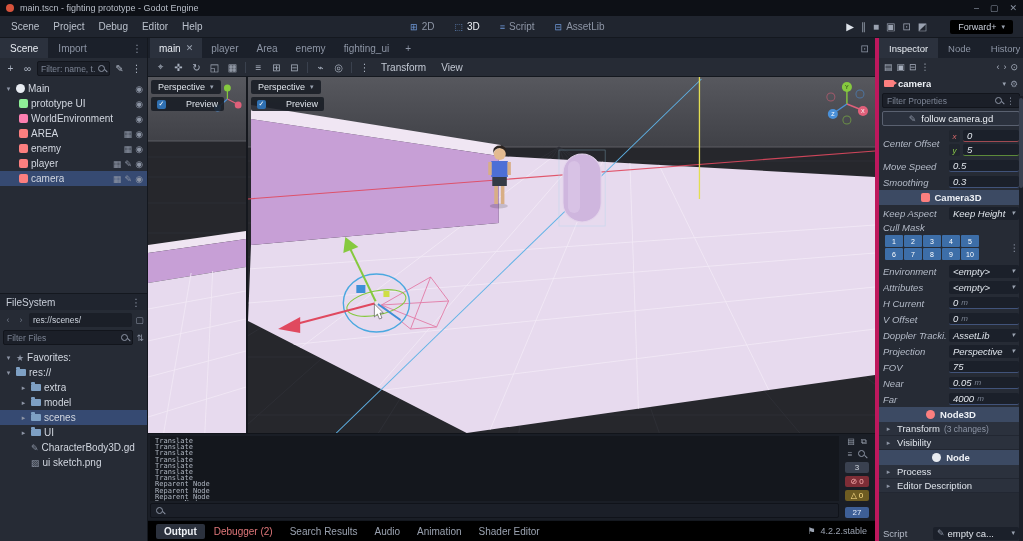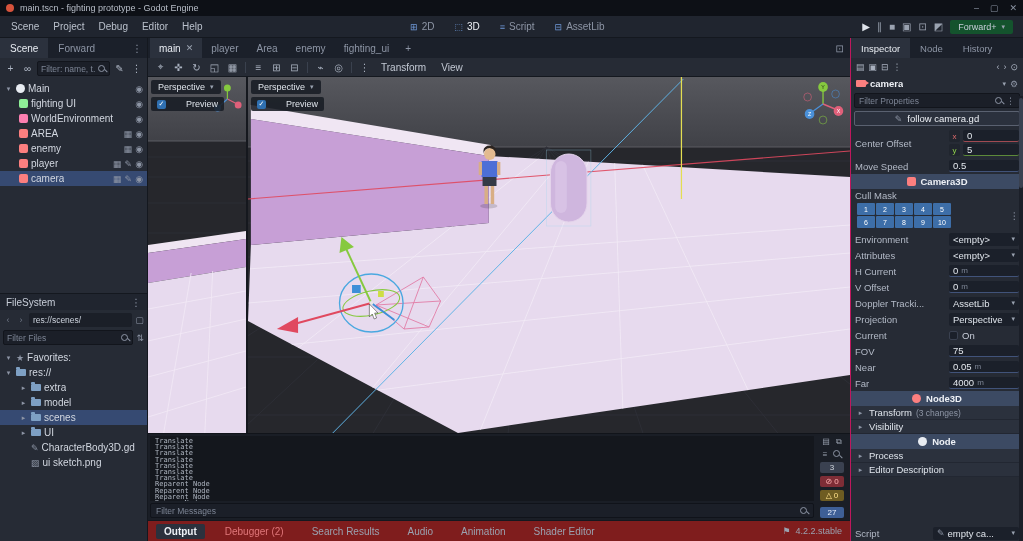--- a/index.html
+++ b/index.html
@@ -15,27 +15,27 @@
 
 
 .menubar{height:22px;background:#20252f;border-bottom:1px solid #14181f;display:flex;align-items:center;padding:0 4px;position:relative;flex:none;}
 .menu-item{padding:3px 7px;color:#bac1cc;}
 .workspaces{position:absolute;left:50%;transform:translateX(-52%);display:flex;gap:4px;align-items:center;}
 .ws{padding:2px 8px;color:#8d95a5;display:flex;gap:4px;align-items:center;}
 .ws.active{color:#eef1f6;}
 .ws .ws-ico{font-size:9px;color:#6f99d8;}
 .runbar{margin-left:auto;display:flex;align-items:center;gap:7px;color:#9aa2b0;font-size:10px;padding-right:6px;}
 .runbar .play{color:#dfe4eb;}
-.renderer{background:#14532d;border-radius:2px;padding:2px 8px;color:#c7cdd8;font-size:9px;display:flex;gap:5px;align-items:center;}
+.renderer{background:#000000;border-radius:2px;padding:2px 8px;color:#c7cdd8;font-size:9px;display:flex;gap:5px;align-items:center;margin-left:16px;}
 
 
 .main{flex:1;display:flex;min-height:0;}
 .left-dock{width:148px;flex:none;background:#262b35;border-right:1px solid #14181f;display:flex;flex-direction:column;}
 .center{flex:1;display:flex;flex-direction:column;min-width:0;}
-.right-dock{width:173px;flex:none;background:#262b35;border-left:1px solid #be185d;display:flex;flex-direction:column;font-size:9.5px;position:relative;}
+.right-dock{width:148px;flex:none;background:#262b35;border-left:4px solid #be185d;display:flex;flex-direction:column;font-size:9.5px;position:relative;}
 
 
 .dock-tabs{display:flex;height:20px;background:#1b202a;align-items:stretch;flex:none;}
 .dock-tab{padding:0 10px;display:flex;align-items:center;color:#8d95a5;}
 .dock-tab.active{background:#2b313d;color:#e9edf3;}
 .dock-tabs .more{margin-left:auto;display:flex;align-items:center;padding:0 5px;color:#8d95a5;}
 
 
 .scene-dock{height:255px;flex:none;display:flex;flex-direction:column;}
 .scene-toolbar{display:flex;align-items:center;gap:2px;padding:3px 3px;background:#262b35;flex:none;}
@@ -106,39 +106,39 @@
 .filter-row input::placeholder{color:#7d8595;}
 .out-right{width:36px;flex:none;display:flex;flex-direction:column;align-items:center;padding:3px 2px 2px 2px;gap:3px;}
 .out-icons{display:flex;gap:6px;color:#9aa2b0;font-size:8px;}
 .badge{min-width:24px;height:11px;border-radius:2px;display:flex;align-items:center;justify-content:center;font-size:8px;gap:2px;padding:0 3px;}
 .badge.grey{background:#3a4150;color:#d4d9e1;}
 .badge.red{background:#7e2d36;color:#ffb3b3;}
 .badge.yellow{background:#6e5c22;color:#ffe08a;}
 .badge.blue{background:#3e5f96;color:#e6eefc;margin-top:auto;}
 
 
-.bottombar{height:21px;background:#7f1d1d;border-top:1px solid #14181f;display:flex;align-items:center;gap:12px;padding:0 8px;flex:none;}
+.bottombar{height:21px;background:#000000;border-top:1px solid #14181f;display:flex;align-items:center;gap:1px;padding:0 8px;flex:none;}
 .bb-tab{padding:2px 8px;border-radius:2px;color:#9aa2b0;}
 .bb-tab.active{color:#eef1f6;font-weight:bold;background:#2b313d;}
 .bb-tab.alert{color:#e0777a;}
 .bb-version{margin-left:auto;display:flex;align-items:center;gap:5px;color:#9aa2b0;font-size:9px;}
 
 
 .insp-toolbar{height:17px;display:flex;align-items:center;gap:4px;padding:0 5px;color:#a9b1bf;flex:none;font-size:9px;}
 .insp-toolbar .sp{flex:1;}
 .insp-node{height:17px;display:flex;align-items:center;gap:4px;padding:0 5px;flex:none;}
 .cam-ico{width:10px;height:7px;background:#fc7f7f;border-radius:1px;position:relative;flex:none;}
 .cam-ico::after{content:"";position:absolute;right:-3px;top:1px;border-left:3px solid #fc7f7f;border-top:2.5px solid transparent;border-bottom:2.5px solid transparent;}
 .insp-node .name{color:#eef1f6;font-weight:bold;white-space:nowrap;overflow:hidden;}
 .insp-filter{height:15px;margin:1px 3px 2px 3px;background:#1b1f28;border:1px solid #12151c;border-radius:2px;display:flex;align-items:center;padding:0 4px;gap:3px;flex:none;}
 .insp-filter input{flex:1;min-width:0;background:transparent;border:none;outline:none;color:#cfd5df;font-size:8.5px;font-family:"Liberation Sans",sans-serif;}
 .insp-filter input::placeholder{color:#7d8595;}
 .insp-body{flex:1;overflow:hidden;display:flex;flex-direction:column;}
 .script-hdr{margin:1px 3px 2px 3px;border:1px solid #5a6170;border-radius:2px;background:#2b313d;height:15px;display:flex;align-items:center;justify-content:center;gap:5px;color:#eef1f6;flex:none;}
-.prop-row{display:flex;align-items:center;padding:0 4px;gap:3px;min-height:16px;flex:none;}
+.prop-row{display:flex;align-items:center;padding:0 4px;gap:3px;min-height:16px;flex:none;font-style:italic;}
 .prop-label{flex:1;color:#b3bac7;white-space:nowrap;overflow:hidden;min-width:0;}
 .val-box{width:70px;height:12px;background:#1b202a;border-radius:2px;display:flex;align-items:center;padding:0 4px;color:#e4e8ee;border-bottom:1px solid #41537a;flex:none;}
 .unit{color:#7d8595;margin-left:3px;font-size:8px;}
 .dropdown{width:70px;height:13px;background:#1b202a;border-radius:2px;display:flex;align-items:center;justify-content:space-between;padding:0 4px;color:#dfe4eb;flex:none;}
 .vec-col{display:flex;flex-direction:column;gap:2px;padding:2px 0;}
 .vec-row{display:flex;align-items:center;gap:3px;}
 .axis{width:11px;height:12px;display:flex;align-items:center;justify-content:center;border-radius:2px;font-size:8px;background:#20252e;flex:none;}
 .axis.x{color:#e06c6c;}
 .axis.y{color:#8fd14a;}
 .vec-row .val-box{width:56px;}
@@ -207,21 +207,21 @@
     </span>
   </div>
 
   <div class="main">
 
     <div class="left-dock">
 
       <div class="scene-dock">
         <div class="dock-tabs">
           <span class="dock-tab active">Scene</span>
-          <span class="dock-tab">Forward</span>
+          <span class="dock-tab">Import</span>
           <span class="more">⋮</span>
         </div>
         <div class="scene-toolbar">
           <span class="tool-btn">+</span>
           <span class="tool-btn">∞</span>
           <span class="filter-wrap">
             <input readonly="" placeholder="Filter: name, t..." style="">
             <span class="i-search"></span>
           </span>
           <span class="tool-btn">✎</span>
@@ -232,21 +232,21 @@
             <span class="expander">▾</span>
             <span class="node-icon ni-node"></span>
             <span class="tree-label">Main</span>
             <span class="row-icons">
                 <span class="glyph">◉</span>
               </span>
           </div>
           <div class="tree-row">
             <span class="indent"></span>
             <span class="node-icon ni-control"></span>
-            <span class="tree-label">fighting UI</span>
+            <span class="tree-label">prototype UI</span>
             <span class="row-icons">
                 <span class="glyph">◉</span>
               </span>
           </div>
           <div class="tree-row">
             <span class="indent"></span>
             <span class="node-icon ni-env"></span>
             <span class="tree-label">WorldEnvironment</span>
             <span class="row-icons">
                 <span class="glyph">◉</span>
@@ -579,21 +579,20 @@
             <div>Translate</div>
             <div>Translate</div>
             <div>Translate</div>
             <div>Translate</div>
             <div>Reparent Node</div>
             <div>Reparent Node</div>
             <div>Reparent Node</div>
             <div>Rename Node</div>
           </div>
           <div class="filter-row">
-            <input readonly="" placeholder="Filter Messages" style="">
             <span class="i-search"></span>
           </div>
         </div>
         <div class="out-right">
           <span class="out-icons">
             <span>▤</span>
             <span>⧉</span>
           </span>
           <span class="out-icons">
             <span>≡</span>
@@ -683,26 +682,39 @@
           </span>
         </div>
 
         <div class="prop-row">
           <span class="prop-label">Move Speed</span>
           <span class="val-box">
               <span>0.5</span>
             </span>
         </div>
 
+        <div class="prop-row">
+          <span class="prop-label">Smoothing</span>
+          <span class="val-box">
+              <span>0.3</span>
+            </span>
+        </div>
 
         <div class="category">
           <span class="cat-ico" style="background:#fc7f7f"></span>
           <span>Camera3D</span>
         </div>
 
+        <div class="prop-row">
+          <span class="prop-label">Keep Aspect</span>
+          <span class="dropdown">
+            <span>Keep Height</span>
+              <span class="dd-caret">▾</span>
+          </span>
+        </div>
 
         <div class="prop-row" style="min-height:13px">
           <span class="prop-label">Cull Mask</span>
         </div>
         <div class="mask-wrap">
           <span class="mask-grid">
             <span class="mask-cell">1</span>
             <span class="mask-cell">2</span>
             <span class="mask-cell">3</span>
             <span class="mask-cell">4</span>
@@ -757,27 +769,20 @@
         </div>
 
         <div class="prop-row">
           <span class="prop-label">Projection</span>
           <span class="dropdown">
             <span>Perspective</span>
               <span class="dd-caret">▾</span>
           </span>
         </div>
 
-        <div class="prop-row">
-          <span class="prop-label">Current</span>
-          <span style="width:70px;display:flex;align-items:center;gap:4px;flex:none">
-            <span class="cb off"></span>
-            <span>On</span>
-          </span>
-        </div>
 
         <div class="prop-row">
           <span class="prop-label">FOV</span>
           <span class="val-box">
               <span>75</span>
             </span>
         </div>
 
         <div class="prop-row">
           <span class="prop-label">Near</span>

